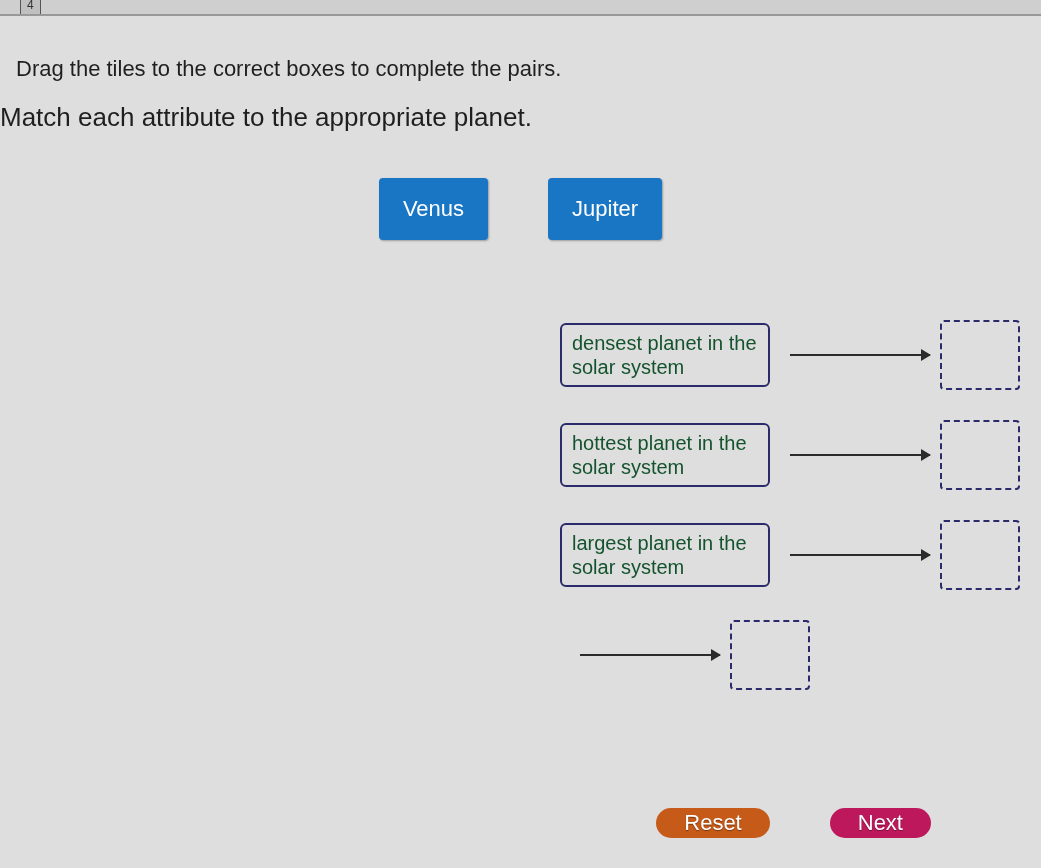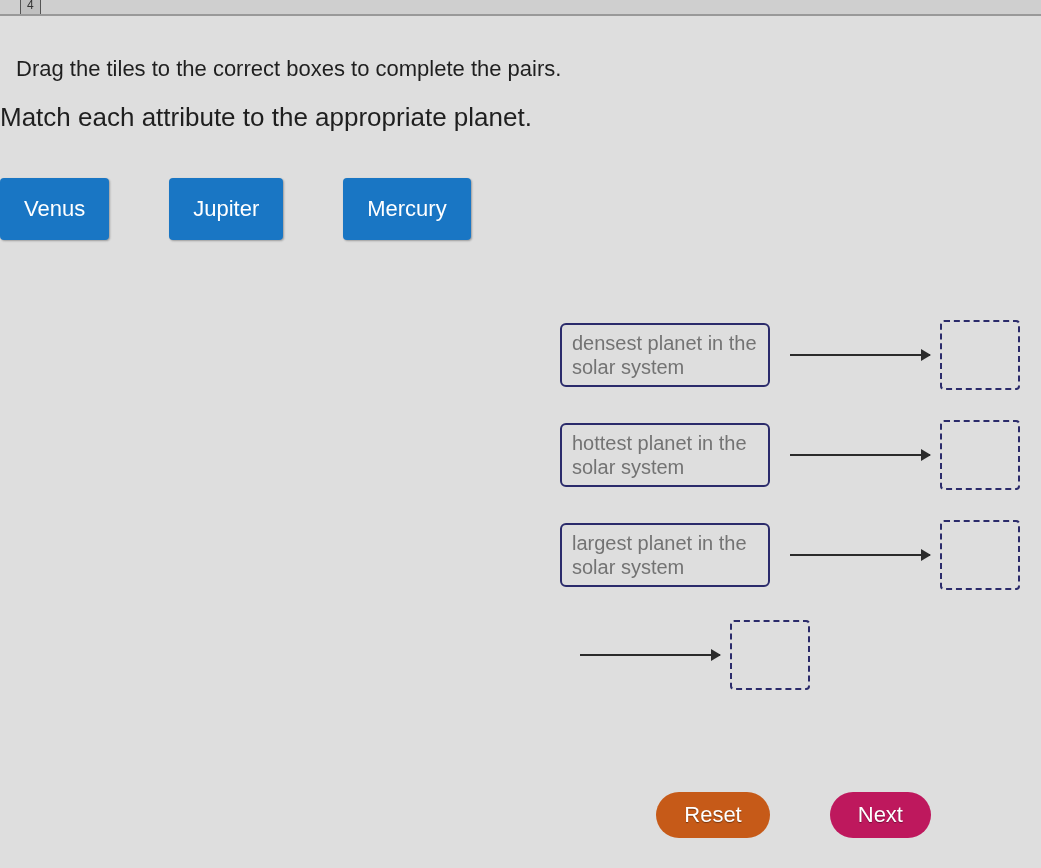--- a/index.html
+++ b/index.html
@@ -33,20 +33,21 @@
   .instructions {
     padding: 40px 20px 10px 16px;
     font-size: 22px;
   }
   .subinstructions {
     padding: 10px 20px 30px 0;
     font-size: 26px;
   }
   .tiles-row {
     display: flex;
+    justify-content: center;
     gap: 60px;
     padding: 15px 0 40px 0;
   }
   .tile {
     background: #1976c4;
     color: #fff;
     padding: 18px 24px;
     border-radius: 4px;
     font-size: 22px;
     cursor: grab;
@@ -65,21 +66,21 @@
     align-items: center;
     gap: 0;
   }
   .attr {
     border: 2px solid #2b2b6b;
     border-radius: 6px;
     background: #dedede;
     width: 210px;
     padding: 6px 10px;
     font-size: 20px;
-    color: #737373;
+    color: #14532d;
     line-height: 1.2;
   }
   .arrow {
     width: 140px;
     height: 2px;
     background: #2b2b2b;
     position: relative;
     margin: 0 4px 0 20px;
   }
   .arrow:after{
@@ -101,21 +102,21 @@
     position: absolute;
     bottom: 30px;
     right: 110px;
     display: flex;
     gap: 60px;
     align-items: center;
   }
   .btn {
     color: #fff;
     font-size: 22px;
-    padding: 10px 28px;
+    padding: 2px 28px;
     border-radius: 24px;
     cursor: pointer;
     text-shadow: 0 1px 1px rgba(0,0,0,.4);
     user-select: none;
   }
   .btn-reset { background: #c65a18; }
   .btn-next  { background: #be185d; }
 </style>
 </head>
 <body>
@@ -123,21 +124,20 @@
 <div class="topbar">
   <span class="qnum">4</span>
 </div>
 
 <div class="instructions">Drag the tiles to the correct boxes to complete the pairs.</div>
 <div class="subinstructions">Match each attribute to the appropriate planet.</div>
 
 <div class="tiles-row">
   <div class="tile">Venus</div>
   <div class="tile">Jupiter</div>
-  <div class="tile">Mercury</div>
 </div>
 
 <div class="pairs">
   <div class="pair-row">
     <div class="attr">densest planet in the solar system</div>
     <div class="arrow"></div>
     <div class="drop"></div>
   </div>
   <div class="pair-row">
     <div class="attr">hottest planet in the solar system</div>

